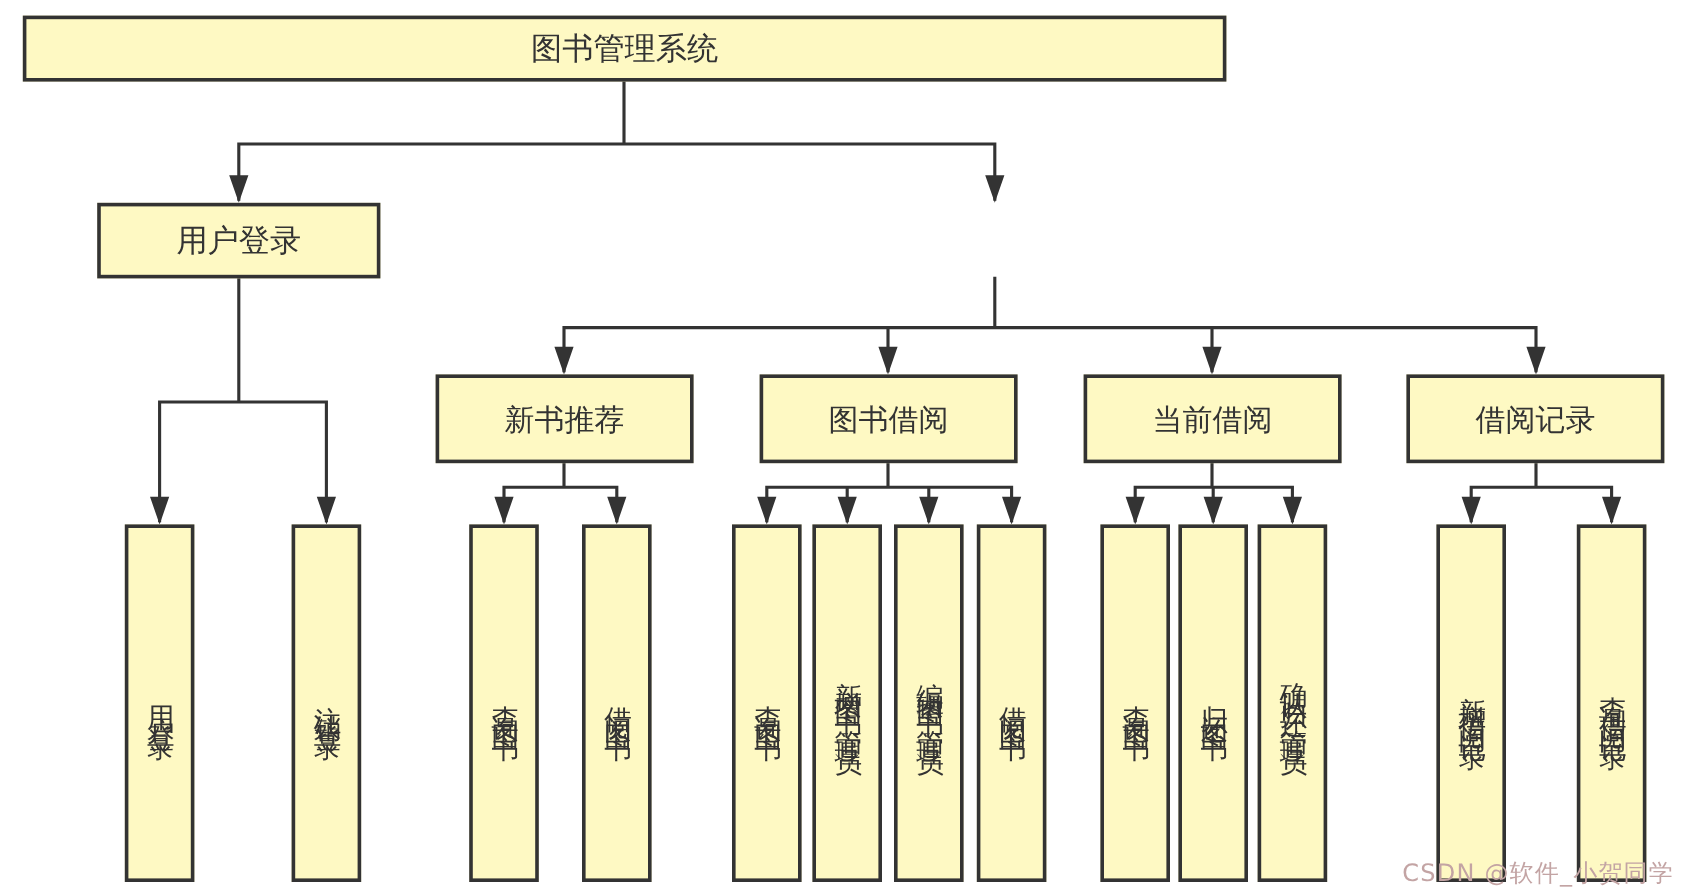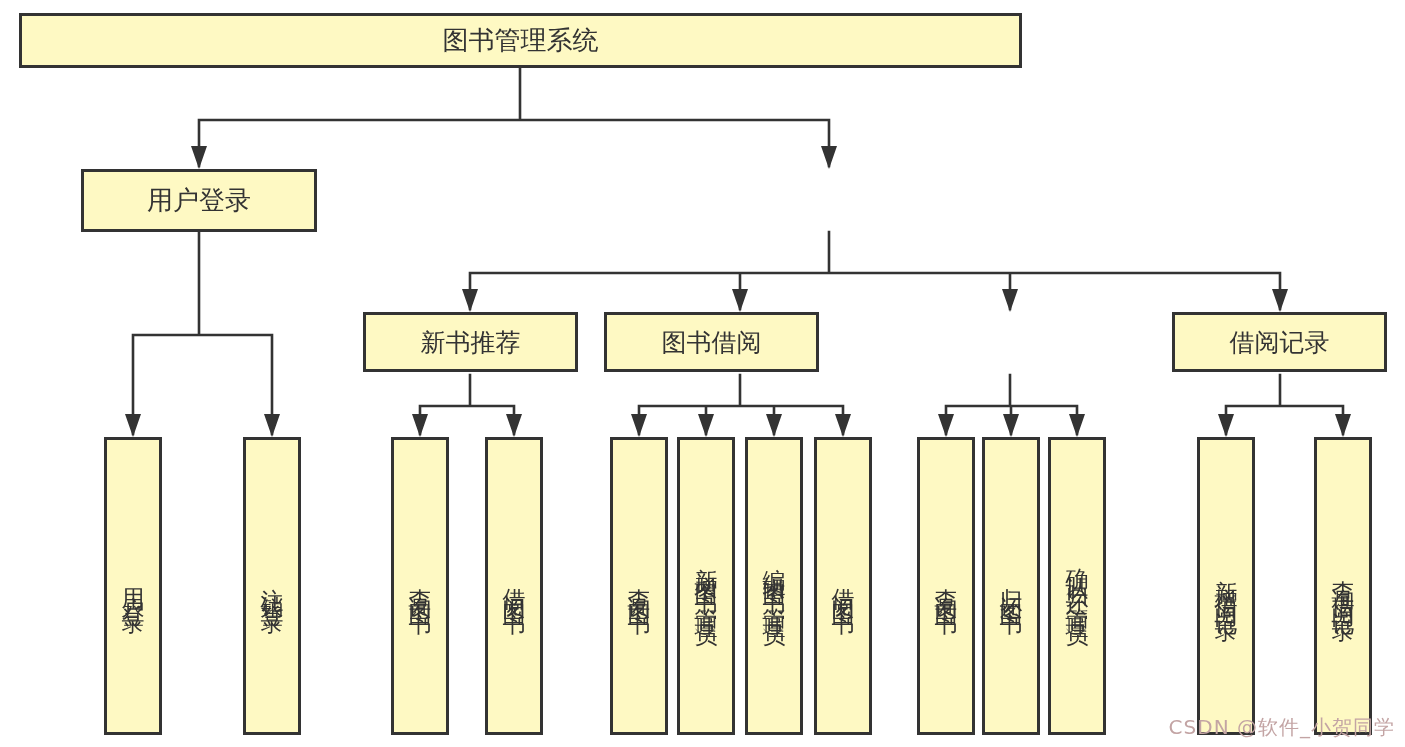--- a/index.html
+++ b/index.html
@@ -16,21 +16,21 @@
     position:absolute;
     background:#fef9c3;
     border:3px solid #333333;
     box-sizing:border-box;
     display:flex; align-items:center; justify-content:center;
     text-align:center;
     z-index:2;
   }
   .root-box  { left:19px;  top:13px;  width:1003px; height:55px; font-size:26px; }
   .lvl2      { top:169px; width:236px; height:63px; font-size:26px; }
-  .lvl3      { top:312px; width:215px; height:60px; font-size:25px; }
+  .lvl3      { top:312px; width:215px; height:74px; font-size:25px; }
   .leaf      { top:437px; width:58px; height:298px; border-width:3px; }
   .vtext {
     writing-mode:vertical-rl;
     text-orientation:mixed;
     font-size:23px;
     letter-spacing:8px;
     line-height:1;
     white-space:nowrap;
   }
   .watermark {
@@ -80,21 +80,22 @@
              M938 414 L954 414 L946 437 Z  M1003 414 L1019 414 L1011 437 Z
              M1069 414 L1085 414 L1077 437 Z
              M1218 414 L1234 414 L1226 437 Z  M1335 414 L1351 414 L1343 437 Z"></path>
   </svg>
 
   <div class="box root-box">图书管理系统</div>
 
   <div class="box lvl2" style="left:81px">用户登录</div>
 
   <div class="box lvl3" style="left:363px">新书推荐</div>
-  <div class="box lvl3" style="left:604px">图书借阅</div>
+  <div class="box lvl3" style="left:633px">图书借阅</div>
+  <div class="box lvl3" style="left:903px">当前借阅</div>
   <div class="box lvl3" style="left:1172px">借阅记录</div>
 
   <div class="box leaf" style="left:104px">
     <span class="vtext">用户登录</span>
   </div>
   <div class="box leaf" style="left:243px">
     <span class="vtext">注销登录</span>
   </div>
 
   <div class="box leaf" style="left:391px">

